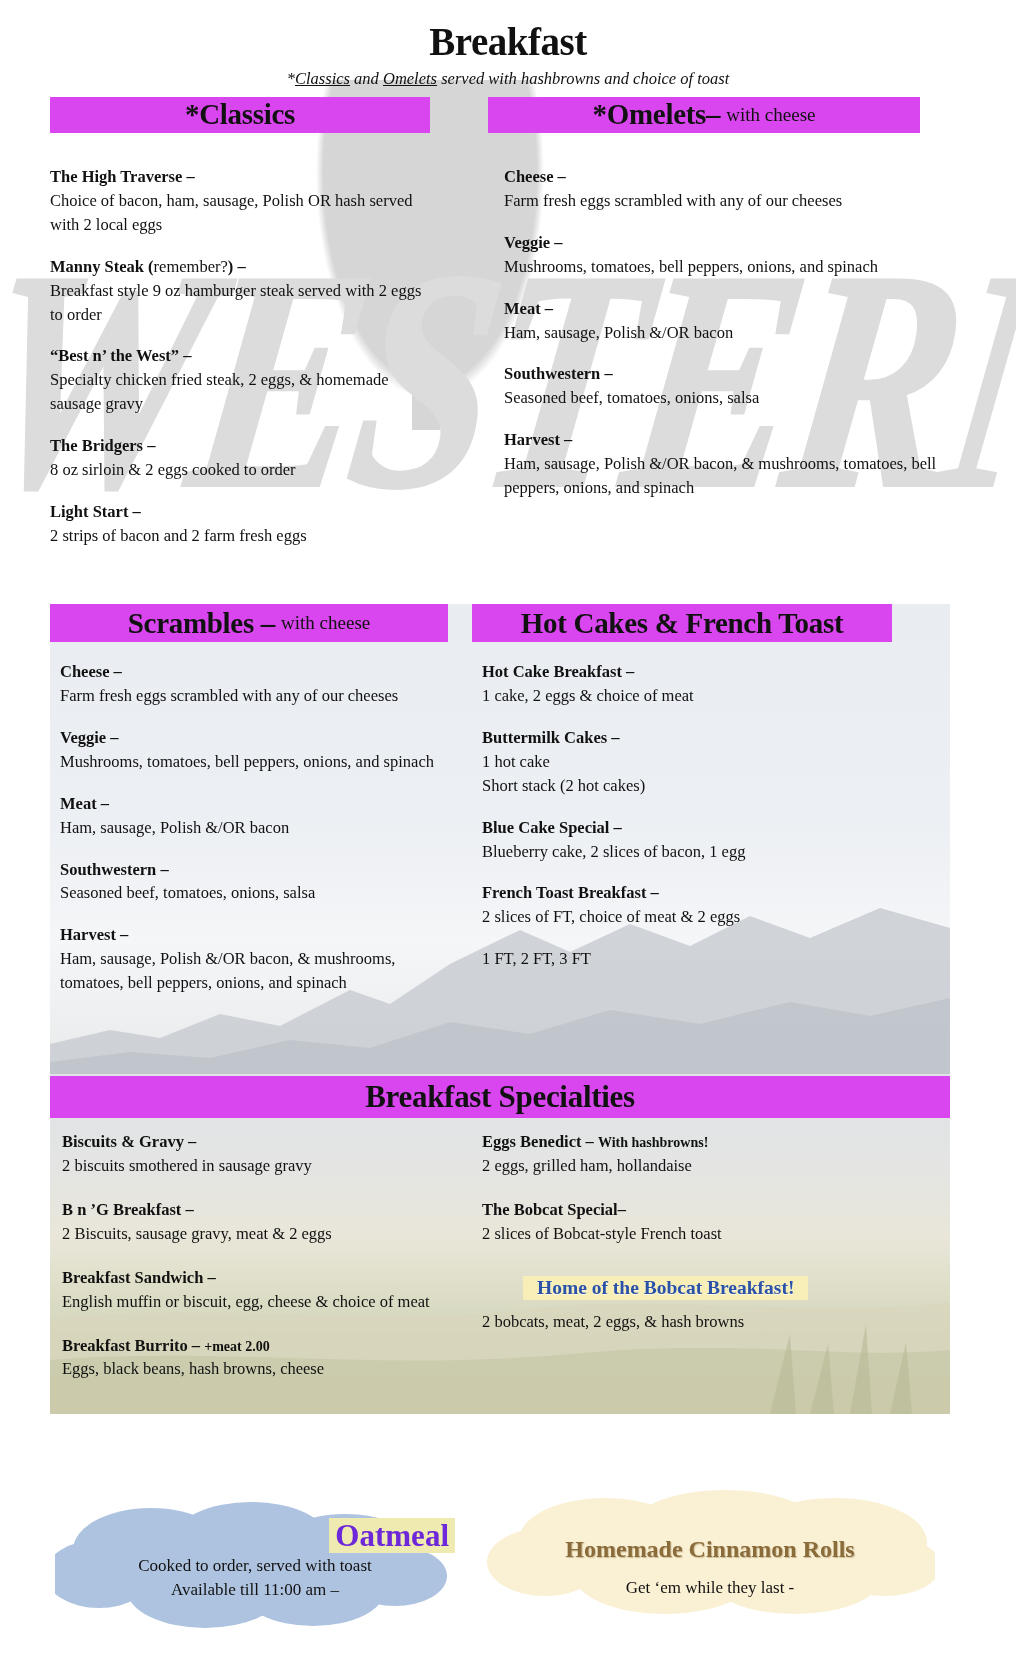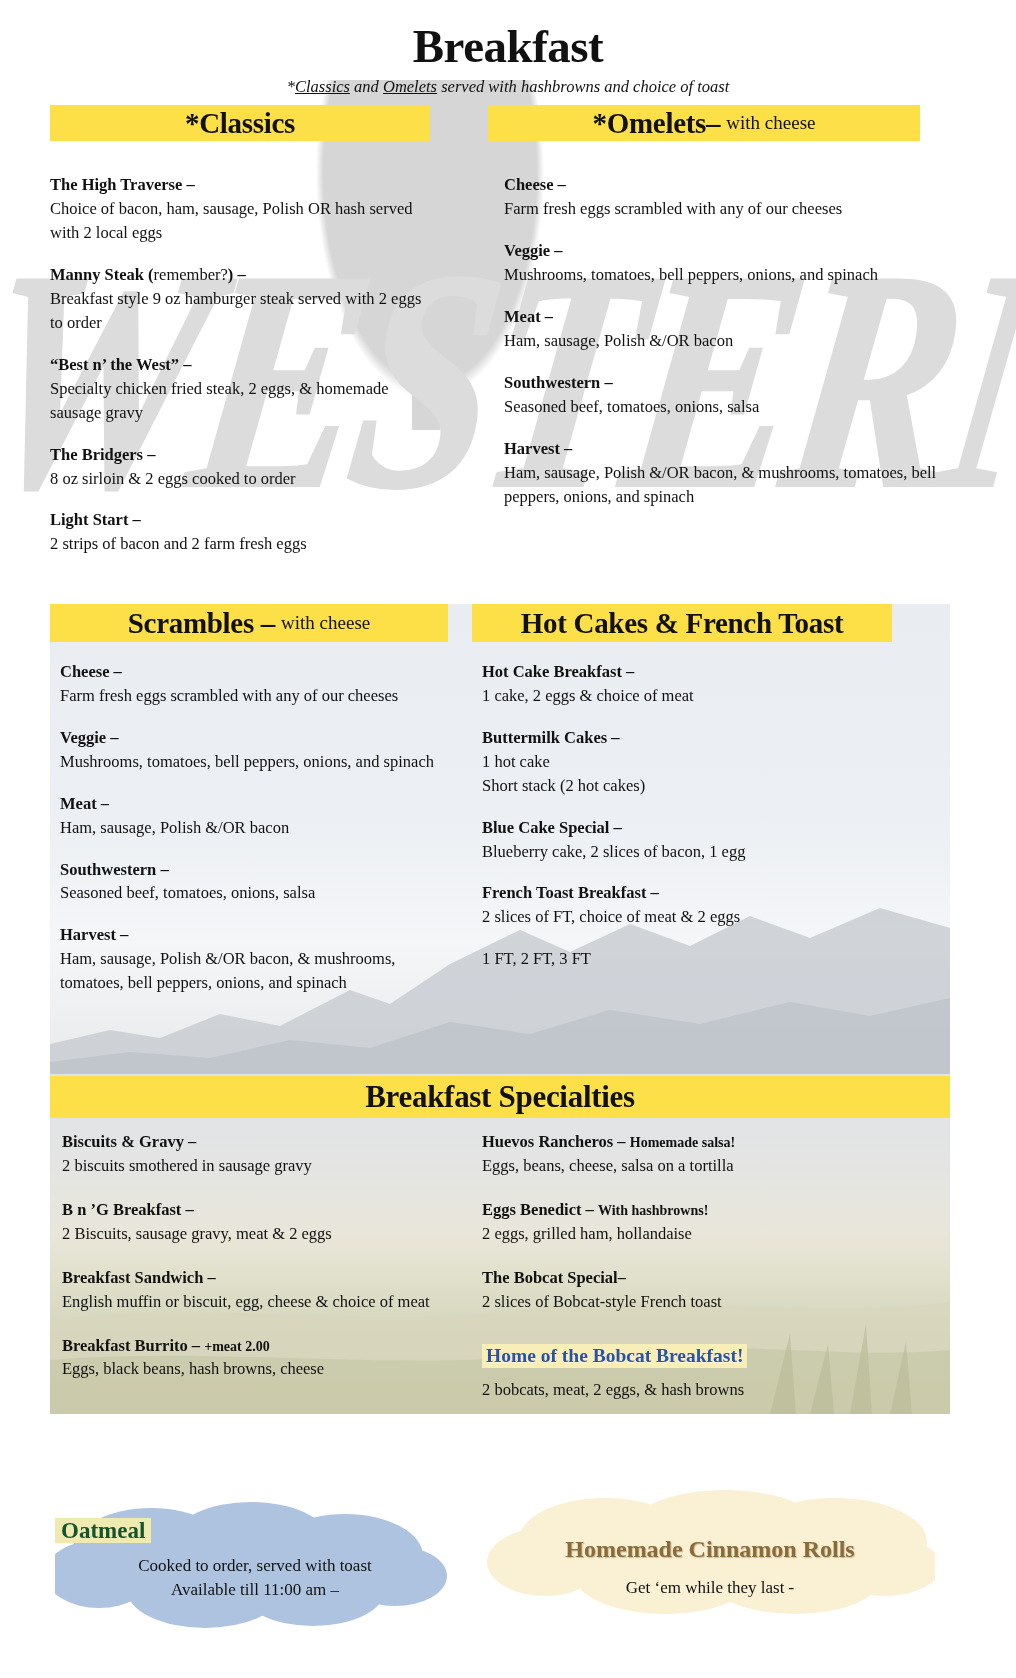--- a/index.html
+++ b/index.html
@@ -35,33 +35,33 @@
     filter:blur(0.4px);
   }
   .wm-tree:after{
     content:"";position:absolute;left:112px;top:230px;width:28px;height:200px;
     background:#d6d6d6;
   }
 
   
   .title{
     position:relative;z-index:3;text-align:center;
-    font-size:47px;font-weight:700;letter-spacing:-0.5px;
+    font-size:39px;font-weight:700;letter-spacing:-0.5px;
     padding-top:22px;line-height:1.05;
     font-family:"Liberation Serif", serif;
   }
   .subtitle{
     position:relative;z-index:3;text-align:center;
     font-size:16.5px;font-style:italic;margin-top:6px;
   }
   .subtitle u{}
 
   
   .band{
-    background:#fde047;
+    background:#d946ef;
     display:flex;align-items:center;justify-content:center;
     position:relative;z-index:3;
   }
   .band .big{font-size:29px;font-weight:700;letter-spacing:-0.3px;}
   .band .small{font-size:19px;font-weight:400;margin-left:6px;}
 
   
   .top-cols{
     position:relative;z-index:3;
     display:flex;gap:8px;margin-top:12px;
@@ -102,34 +102,35 @@
     z-index:2;overflow:hidden;
     background:linear-gradient(180deg,#dfe2e7 0%,#e4e5e3 28%,#e9e6d9 48%,#dfdfc9 62%,#d3d4bb 78%,#c9cbb0 100%);
   }
   .grass{position:absolute;left:0;bottom:0;width:900px;height:190px;}
   .band-spec{position:absolute;left:50px;top:1076px;width:900px;height:42px;z-index:4;justify-content:center;}
   .spec-left{position:absolute;left:62px;top:1130px;width:400px;z-index:4;}
   .spec-right{position:absolute;left:482px;top:1130px;width:420px;z-index:4;}
   .spec-left .item,.spec-right .item{margin-bottom:20px;}
   .bobcat-head{
     color:#2b52a6;font-weight:700;font-size:19.5px;
-    background:#f7eeb8;display:inline-block;padding:1px 4px;
+    background:#f7eeb8;display:inline-block;padding:1px 14px;
     text-shadow:0 1px 0 rgba(255,255,255,.7);
+    margin-left:41px;
   }
 
   
   .cloud-blue{
     position:absolute;left:55px;top:1498px;width:400px;height:132px;z-index:5;
   }
   .cloud-cream{
     position:absolute;left:485px;top:1486px;width:450px;height:130px;z-index:4;
   }
   .oat-title{
-    position:absolute;left:55px;top:1518px;width:400px;text-align:left;z-index:7;
-    font-size:23px;font-weight:700;color:#14532d;
+    position:absolute;left:55px;top:1518px;width:400px;text-align:right;z-index:7;
+    font-size:31px;font-weight:700;color:#6d28d9;
   }
   .oat-title span{background:#efeab0;padding:0 6px;}
   .oat-l1{position:absolute;left:55px;top:1556px;width:400px;text-align:center;z-index:7;font-size:17px;}
   .oat-l2{position:absolute;left:55px;top:1580px;width:400px;text-align:center;z-index:7;font-size:17px;}
   .cin-title{
     position:absolute;left:485px;top:1536px;width:450px;text-align:center;z-index:7;
     font-size:24px;font-weight:700;color:#8a6b3a;
     text-shadow:1px 1px 1px rgba(170,150,110,.55);
   }
   .cin-l1{position:absolute;left:485px;top:1578px;width:450px;text-align:center;z-index:7;font-size:17px;}
@@ -287,24 +288,20 @@
       <div class="item">
         <div class="nm"><span>Breakfast Sandwich – </span></div>
         <div class="ds">English muffin or biscuit, egg, cheese &amp; choice of meat</div>
       </div>
       <div class="item">
         <div class="nm"><span>Breakfast Burrito – </span><span class="sub">+meat 2.00</span></div>
         <div class="ds">Eggs, black beans, hash browns, cheese</div>
       </div>
     </div>
   <div class="spec-right" id="spec-right-list">
-      <div class="item">
-        <div class="nm"><span>Huevos Rancheros – </span><span class="sub">Homemade salsa!</span></div>
-        <div class="ds">Eggs, beans, cheese, salsa on a tortilla</div>
-      </div>
       <div class="item">
         <div class="nm"><span>Eggs Benedict – </span><span class="sub">With hashbrowns!</span></div>
         <div class="ds">2 eggs, grilled ham, hollandaise</div>
       </div>
       <div class="item">
         <div class="nm"><span>The Bobcat Special– </span></div>
         <div class="ds">2 slices of Bobcat-style French toast</div>
       </div>
       <div class="item" style="margin-top: 30px;"><div class="bobcat-head">Home of the Bobcat Breakfast!</div><div class="ds" style="margin-top: 10px;">2 bobcats, meat, 2 eggs, &amp; hash browns</div></div>
     </div>

